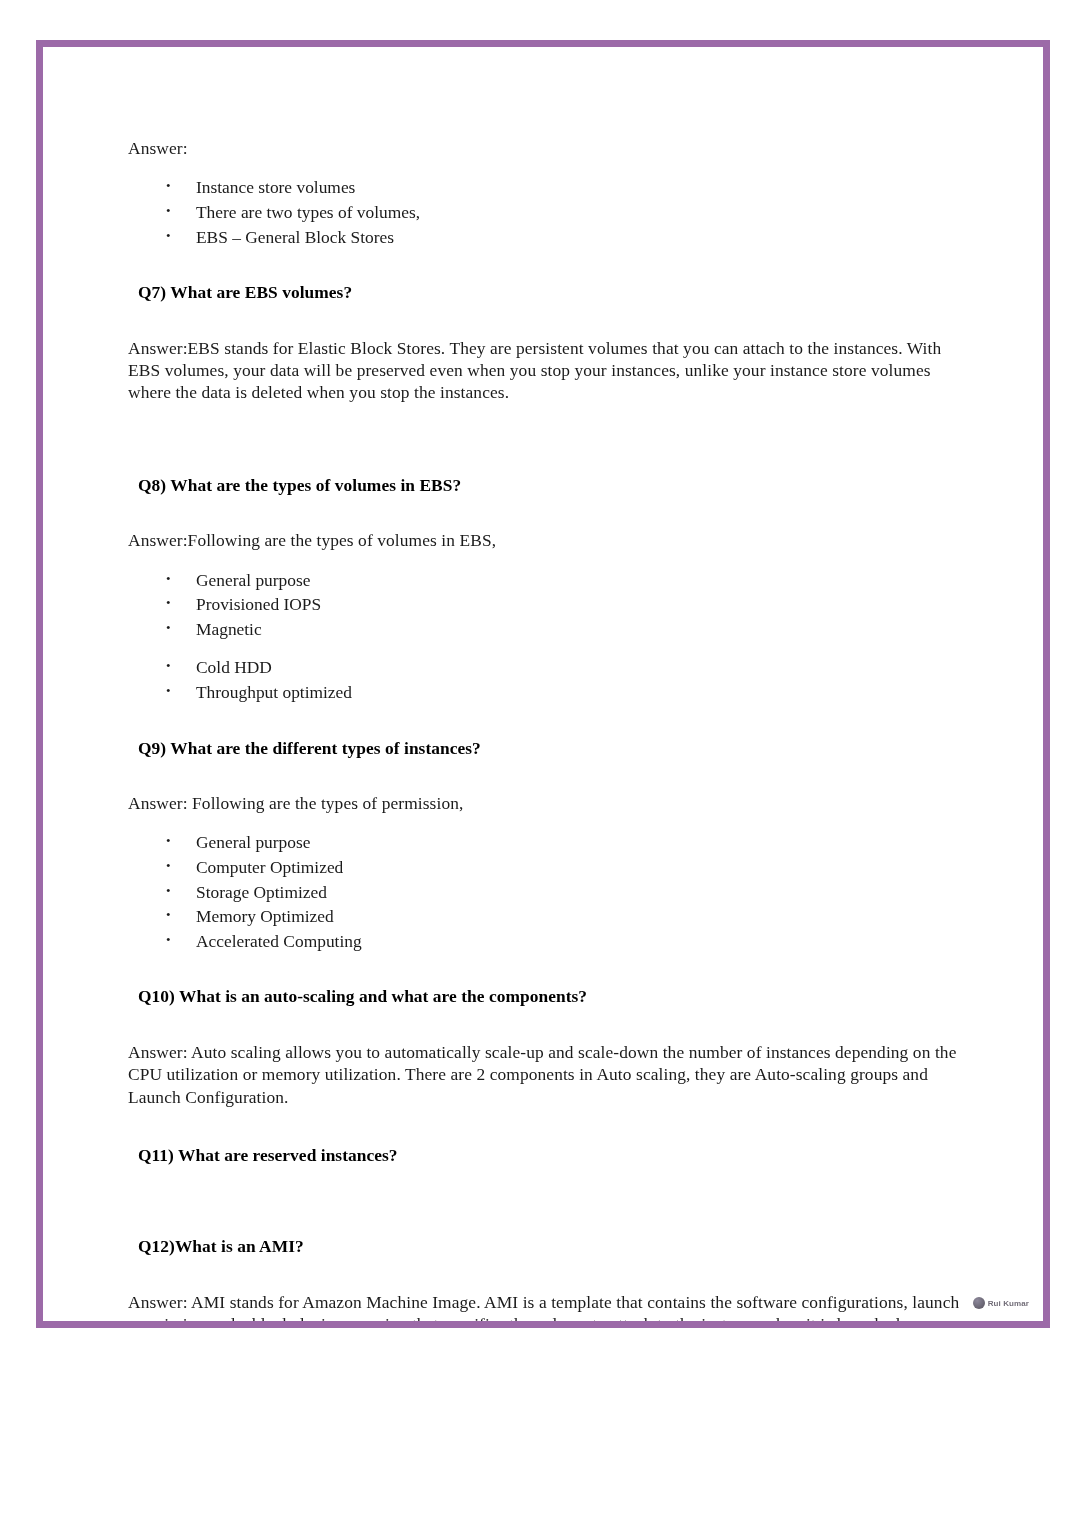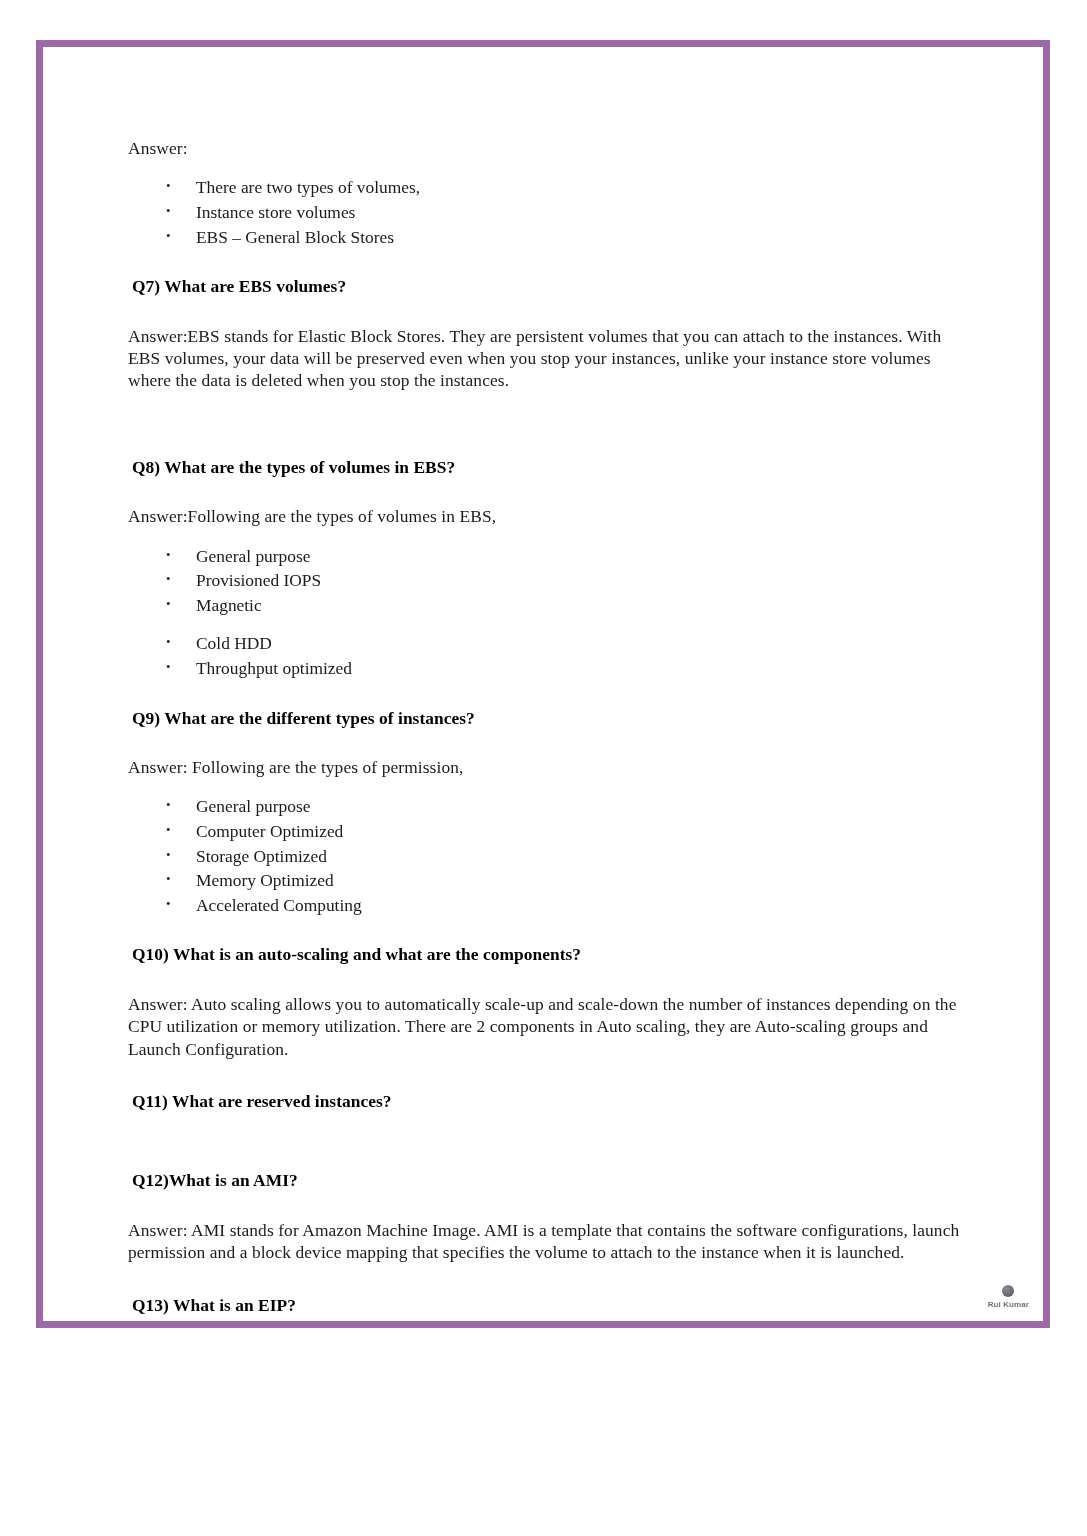--- a/index.html
+++ b/index.html
@@ -53,21 +53,21 @@
     text-align: left;
     margin: 0;
     letter-spacing: 0.1px;
   }
 
   .qhead {
     font-size: 17.4px;
     line-height: 22.4px;
     font-weight: bold;
     color: #000000;
-    margin: 4px;
+    margin: 10px;
     letter-spacing: 0.05px;
   }
 
   .bullets {
     list-style: none;
     margin: 0;
     padding: 0;
   }
   .bullets li {
     position: relative;
@@ -96,21 +96,20 @@
 
   
   #watermark {
     position: absolute;
     right: 14px;
     bottom: 12px;
     display: flex;
     align-items: center;
     gap: 3px;
     opacity: 0.78;
-    flex-direction: column;
   }
   #watermark .wm-avatar {
     width: 12px;
     height: 12px;
     border-radius: 50%;
     background: radial-gradient(circle at 35% 30%, #6e6880 0%, #3b3646 70%, #2a2631 100%);
     flex: 0 0 auto;
   }
   #watermark .wm-text {
     font-family: "Liberation Sans", "DejaVu Sans", sans-serif;
@@ -125,22 +124,22 @@
 <body>
 
 <div id="page-frame">
   <div id="page-sheet">
 
     <div id="content">
 
       <p class="para">Answer:</p>
       <div class="sp-answer-to-list"></div>
       <ul class="bullets">
+        <li>Instance store volumes</li>
         <li>There are two types of volumes,</li>
-        <li>Instance store volumes</li>
         <li>EBS – General Block Stores</li>
       </ul>
 
       <div class="sp-list-to-q"></div>
 
       <p class="qhead">Q7) What are EBS volumes?</p>
       <div class="sp-q-to-answer"></div>
       <p class="para">Answer:EBS stands for Elastic Block Stores. They are persistent volumes that you can attach to the instances. With EBS volumes, your data will be preserved even when you stop your instances, unlike your instance store volumes where the data is deleted when you stop the instances.</p>
 
       <div class="sp-answer-to-q-big"></div>

